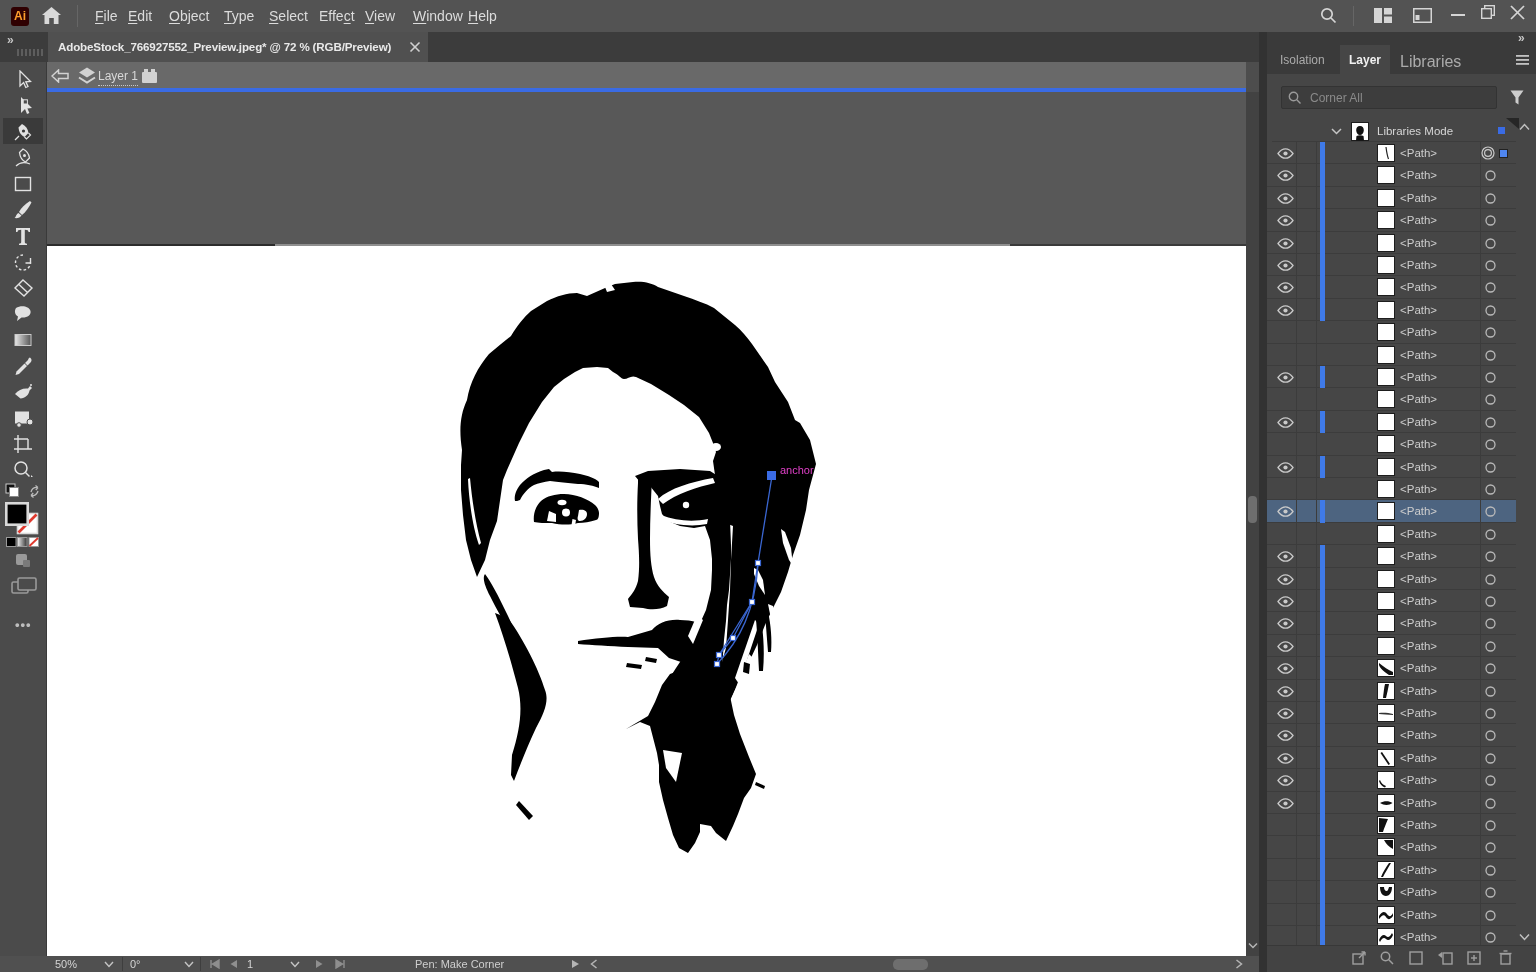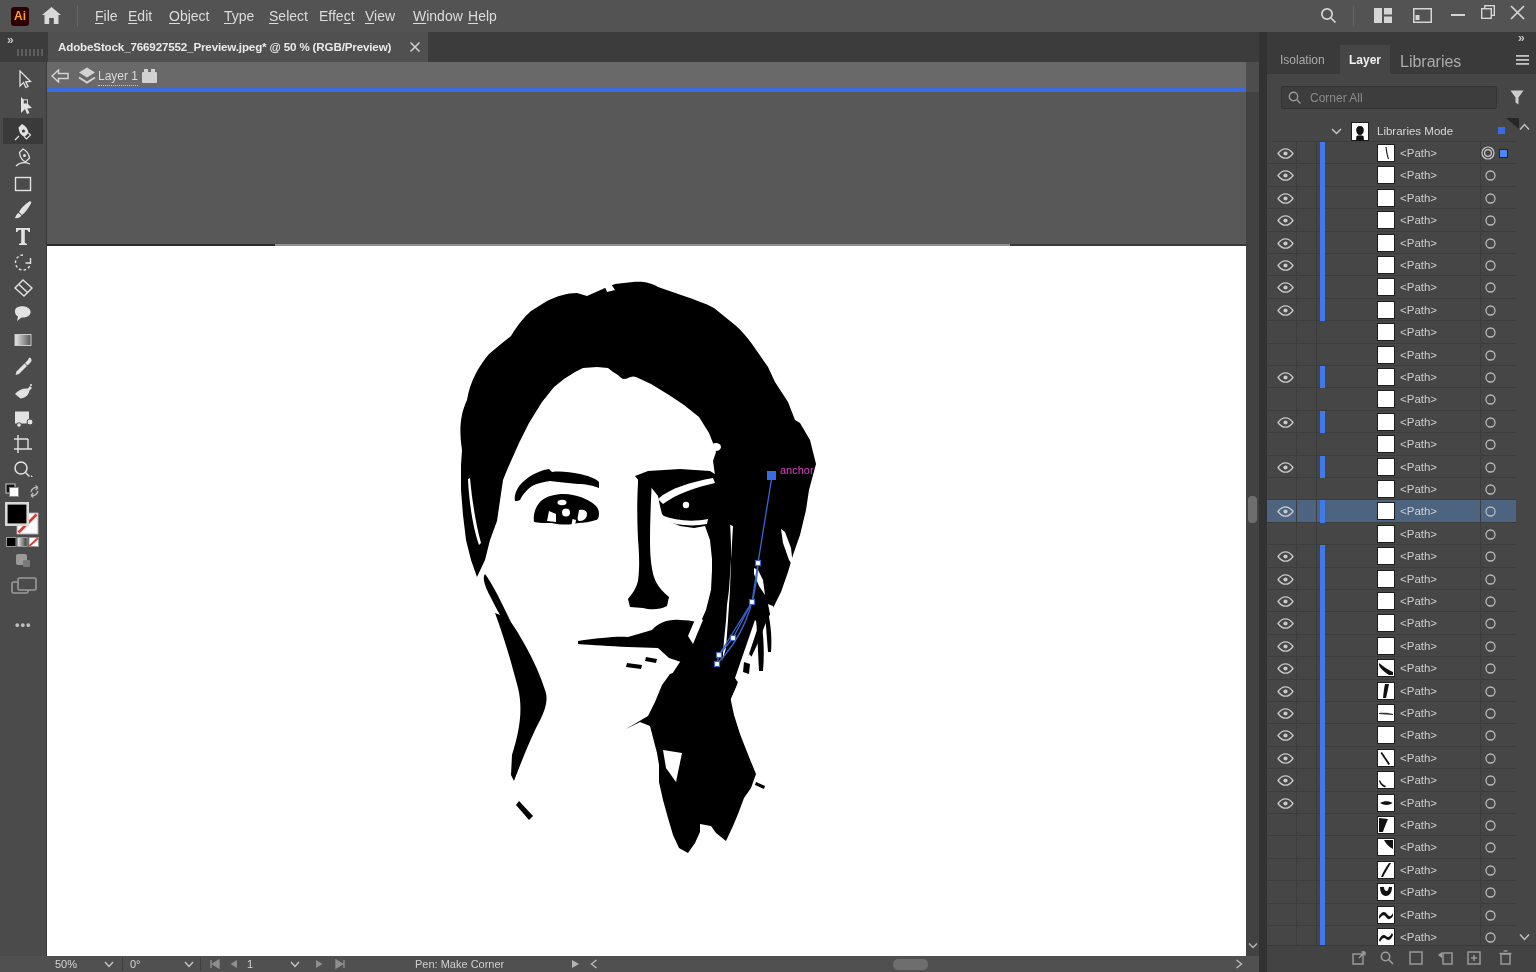--- a/index.html
+++ b/index.html
@@ -44,21 +44,21 @@
 <rect x="0.7" y="3.7" width="9.6" height="9.6" fill="#535353" stroke="#d5d5d5" stroke-width="1.4"></rect>
     </svg>
 <svg class="abs" style="left:1510px;top:5px" width="15" height="15" viewBox="0 0 15 15">
 <line x1="1" y1="1" x2="14" y2="14" stroke="#d5d5d5" stroke-width="1.7"></line>
 <line x1="14" y1="1" x2="1" y2="14" stroke="#d5d5d5" stroke-width="1.7"></line>
     </svg>
 <div class="abs" style="left:0;top:32px;width:1536px;height:30px;background:#3c3c3c;"></div>
 <div class="abs" style="left:7px;top:33px;font-size:12px;font-weight:bold;color:#c5c5c5;">»</div>
 <div class="abs" style="left:17px;top:49px;width:27px;height:7px;background-image:repeating-linear-gradient(90deg,#5e5e5e 0 2px,transparent 2px 4px);"></div>
 <div class="abs" style="left:48px;top:32px;width:380px;height:30px;background:#505050;"></div>
-<div class="abs" style="left:58px;top:40px;font-size:11.6px;font-weight:bold;letter-spacing:-0.15px;color:#e9e9e9;">AdobeStock_766927552_Preview.jpeg* @ 50 % (RGB/Preview)</div>
+<div class="abs" style="left:58px;top:40px;font-size:11.6px;font-weight:bold;letter-spacing:-0.15px;color:#e9e9e9;">AdobeStock_766927552_Preview.jpeg* @ 72 % (RGB/Preview)</div>
 <svg class="abs" style="left:409px;top:41px" width="12" height="12" viewBox="0 0 12 12">
 <line x1="1.5" y1="1.5" x2="10.5" y2="10.5" stroke="#cfcfcf" stroke-width="1.6"></line>
 <line x1="10.5" y1="1.5" x2="1.5" y2="10.5" stroke="#cfcfcf" stroke-width="1.6"></line>
     </svg>
 <div class="abs" style="left:0;top:62px;width:47px;height:894px;background:#4b4b4b;border-right:1px solid #3a3a3a;"></div>
 <svg class="abs" style="left:11px;top:70px" width="24" height="20" viewBox="0 0 24 20">
       <path d="M9 1 L9 16 L12.6 12.5 L14.8 17.5 L17 16.5 L14.8 11.8 L19.5 11.5 Z" fill="none" stroke="#e2e2e2" stroke-width="1.3"></path>
     </svg>
 <svg class="abs" style="left:11px;top:96px" width="24" height="20" viewBox="0 0 24 20">
       <path d="M10 1 L10 17 L14 13 L16 18 L18.4 17 L16.4 12.4 L21 12 Z" fill="#e2e2e2"></path>

